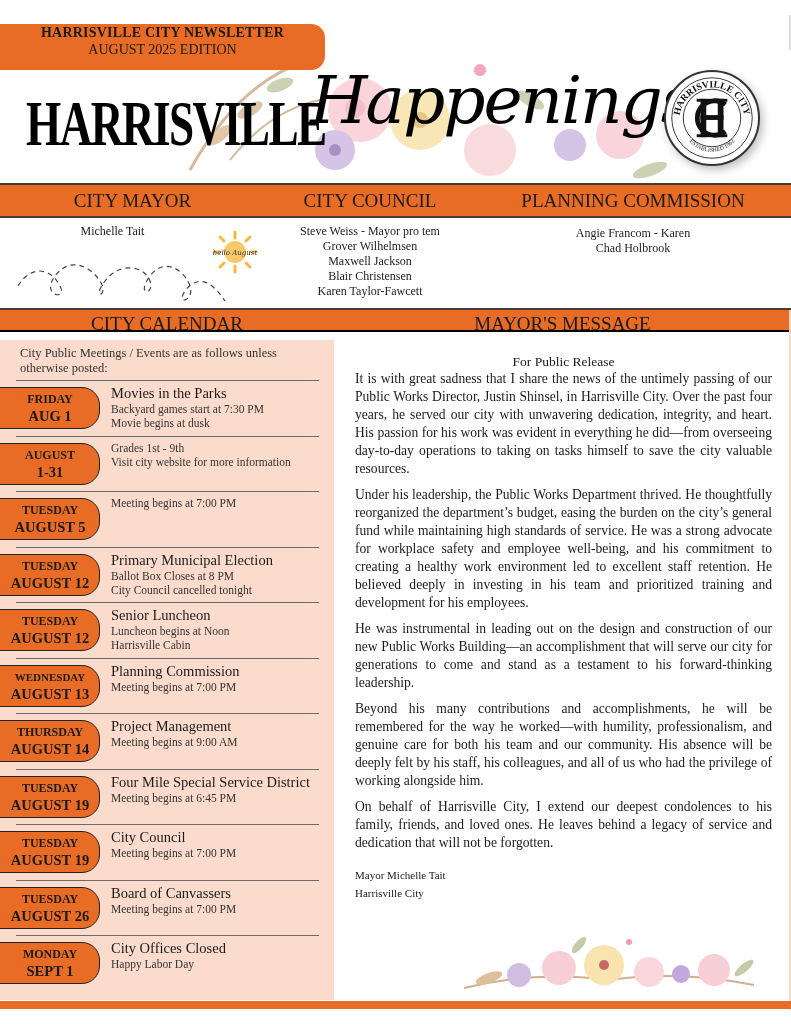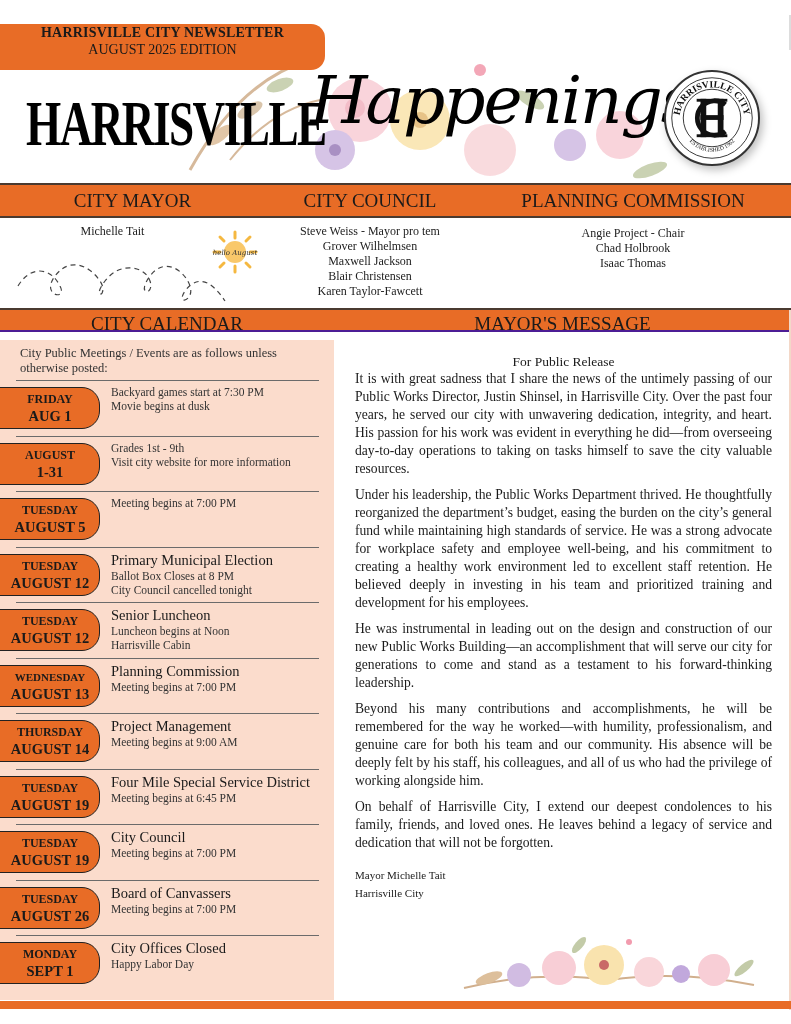--- a/index.html
+++ b/index.html
@@ -30,21 +30,21 @@
 
   .officials { position: absolute; left: 0; top: 218px; width: 791px; height: 90px; display: flex; }
   .col { text-align: center; font-size: 12px; line-height: 15px; color: #222; padding-top: 6px; }
   .col1 { width: 265px; position: relative; }
   .col2 { width: 210px; }
   .col3 { width: 316px; padding-top: 8px; }
   .dash-path { position: absolute; left: 10px; top: 28px; width: 240px; height: 60px; }
   .sun { position: absolute; left: 210px; top: 12px; width: 50px; height: 44px; }
 
   
-  .section-bar { position: absolute; left: 0; top: 308px; width: 791px; height: 24px; background: #e86c26; border-top: 2px solid #4a3a30; border-bottom: 2px solid #4c1d95; display: flex; }
+  .section-bar { position: absolute; left: 0; top: 308px; width: 791px; height: 24px; background: #e86c26; border-top: 2px solid #4a3a30; border-bottom: 2px solid #000000; display: flex; }
   .section-bar .h { font-size: 19px; line-height: 28px; text-align: center; color: #1a1a1a; }
   .section-bar .hc { width: 334px; }
   .section-bar .hm { width: 457px; }
 
   
   .calendar { position: absolute; left: 0; top: 340px; width: 334px; height: 660px; background: #fbdccc; }
   .cal-intro { font-size: 12.5px; line-height: 15px; color: #333; padding: 6px 30px 0 20px; height: 40px; }
   .cal-rule { position: absolute; left: 16px; width: 303px; height: 1px; background: #6b6b6b; }
   .event { position: absolute; left: 0; width: 334px; height: 55px; }
   .pill { position: absolute; left: -4px; top: 6px; width: 104px; height: 42px; background: #e86c26; border: 1.5px solid #222; border-radius: 0 18px 18px 0; text-align: center; padding-top: 3px; padding-left: 4px; }
@@ -152,40 +152,40 @@
     </svg>
   </div>
   <div class="col col2">
     <div>Steve Weiss - Mayor pro tem</div>
     <div>Grover Wilhelmsen</div>
     <div>Maxwell Jackson</div>
     <div>Blair Christensen</div>
     <div>Karen Taylor-Fawcett</div>
   </div>
   <div class="col col3">
-    <div>Angie Project - Chair</div>
+    <div>Angie Francom - Karen</div>
     <div>Chad Holbrook</div>
-    <div>Isaac Thomas</div>
   </div>
 </div>
 
 <div class="section-bar">
   <div class="h hc">CITY CALENDAR</div>
   <div class="h hm">MAYOR'S MESSAGE</div>
 </div>
 
 <div class="calendar">
   <div class="cal-intro">City Public Meetings / Events are as follows unless otherwise posted:</div>
   <div id="events">
       <div class="event" style="top: 41px;">
         <div class="pill">
           <div class="day">FRIDAY</div>
           <div class="date">AUG 1</div>
         </div>
         <div class="ev-text">
+          <div class="ev-title">Movies in the Parks</div>
           <div class="ev-sub">Backyard games start at 7:30 PM</div>
           <div class="ev-sub">Movie begins at dusk</div>
         </div>
       </div>
       <div class="event" style="top: 96.5px;">
         <div class="pill">
           <div class="day">AUGUST</div>
           <div class="date">1-31</div>
         </div>
         <div class="ev-text">

